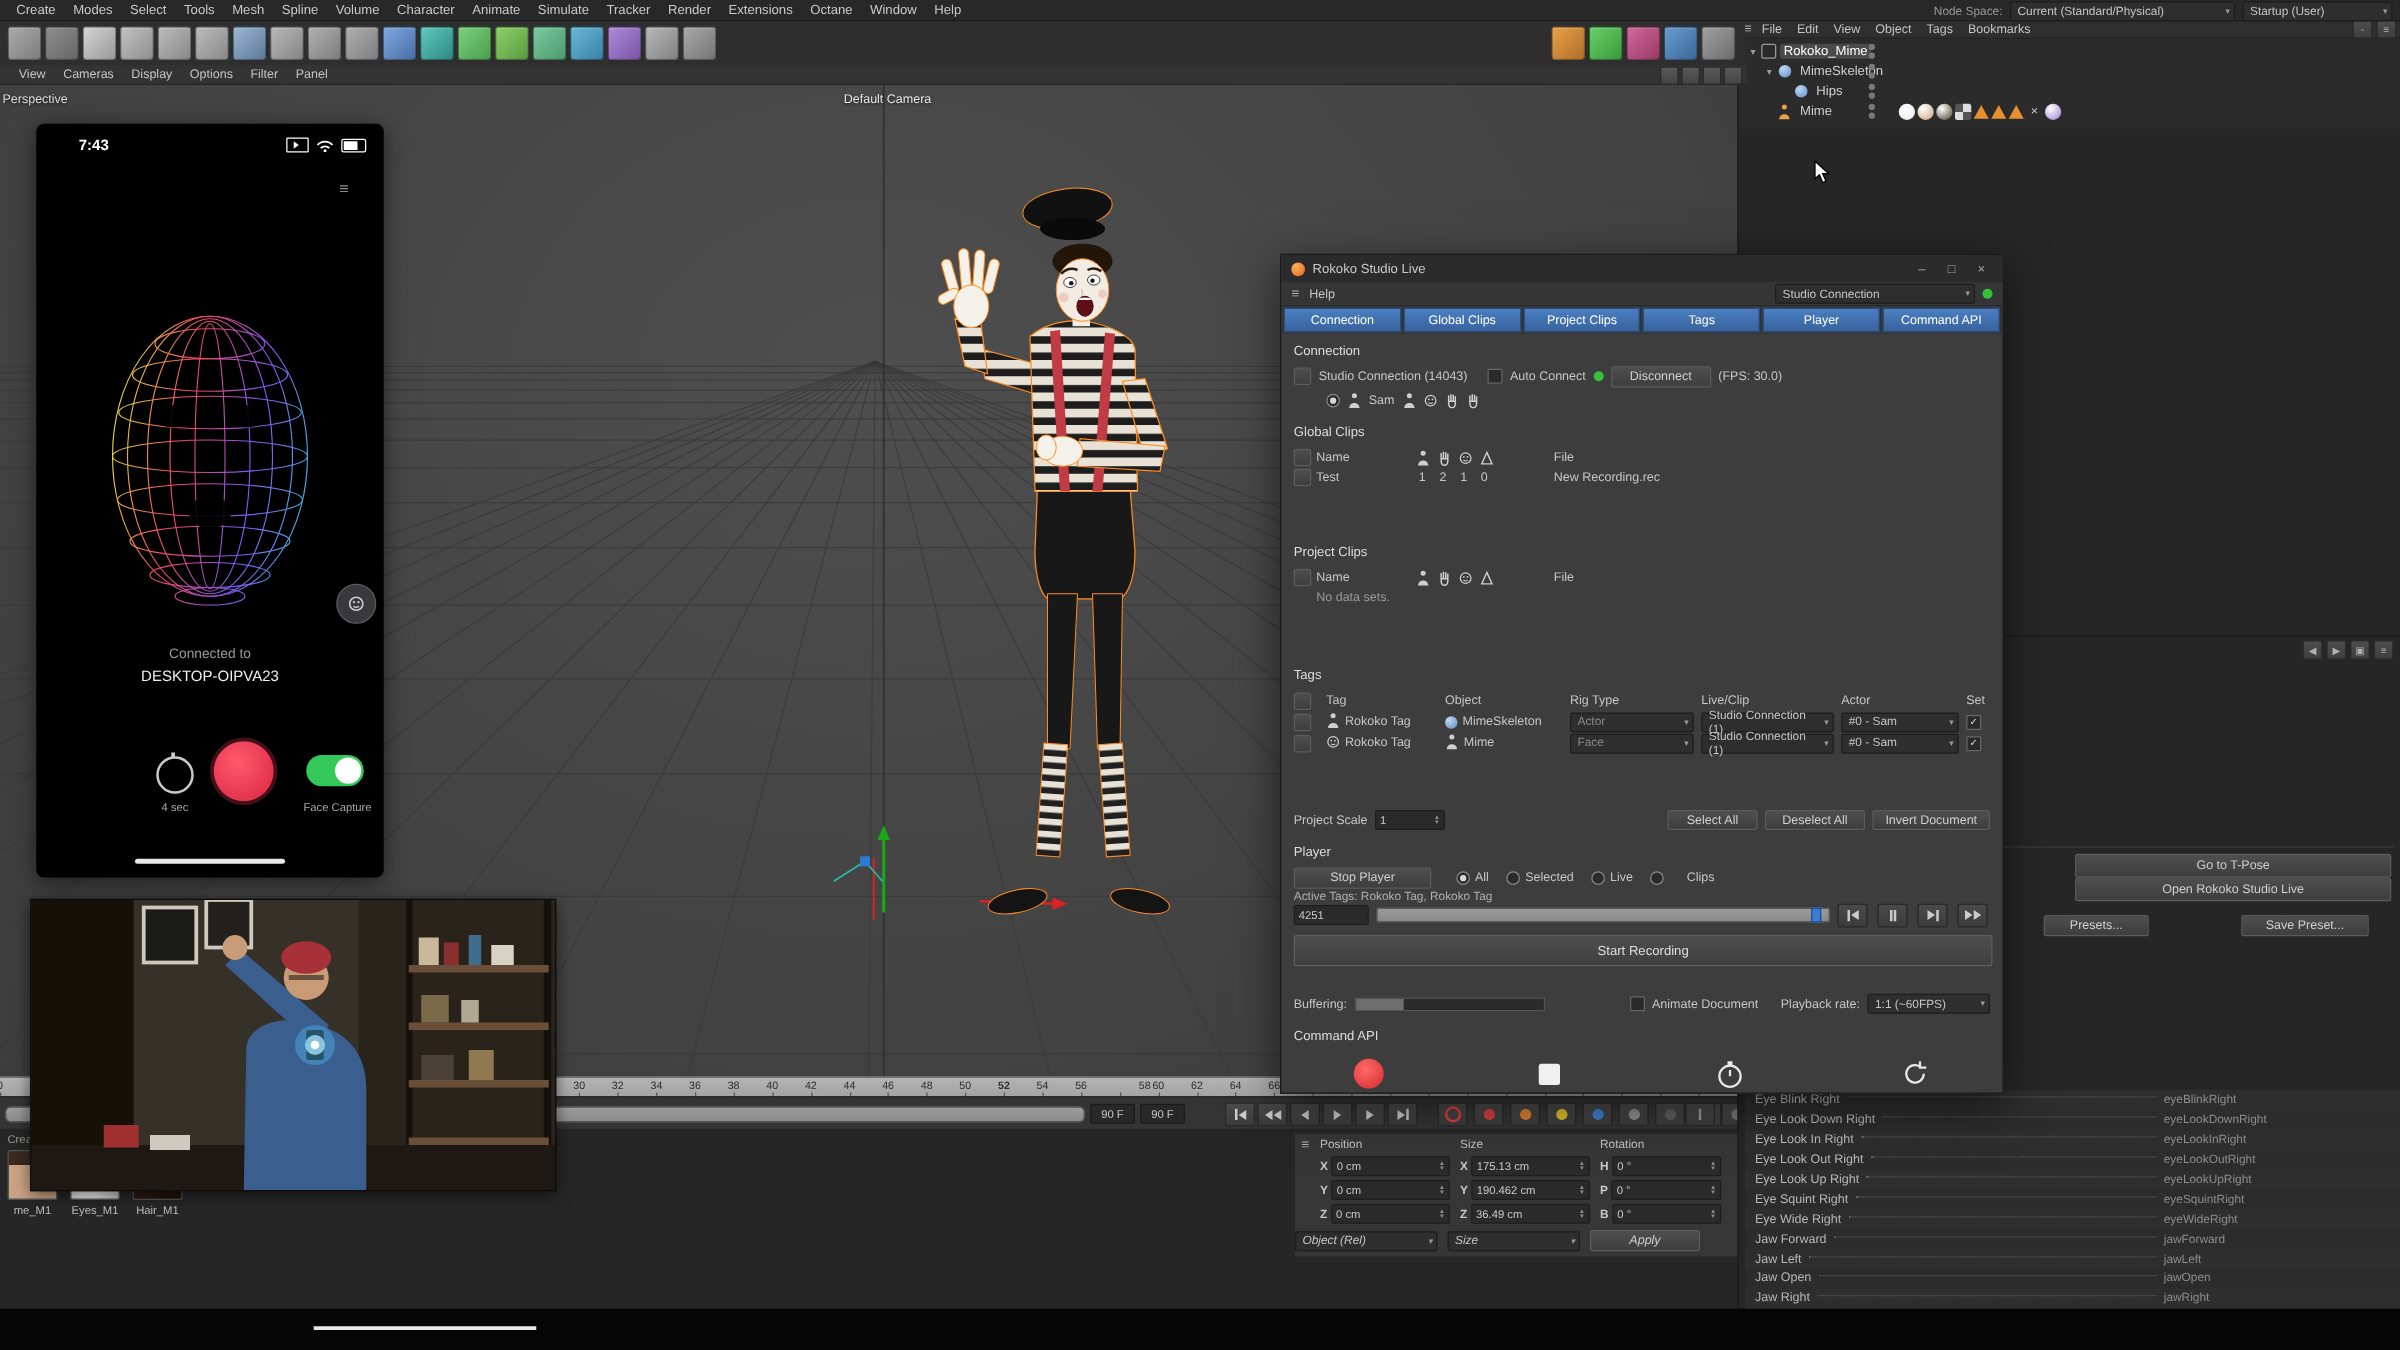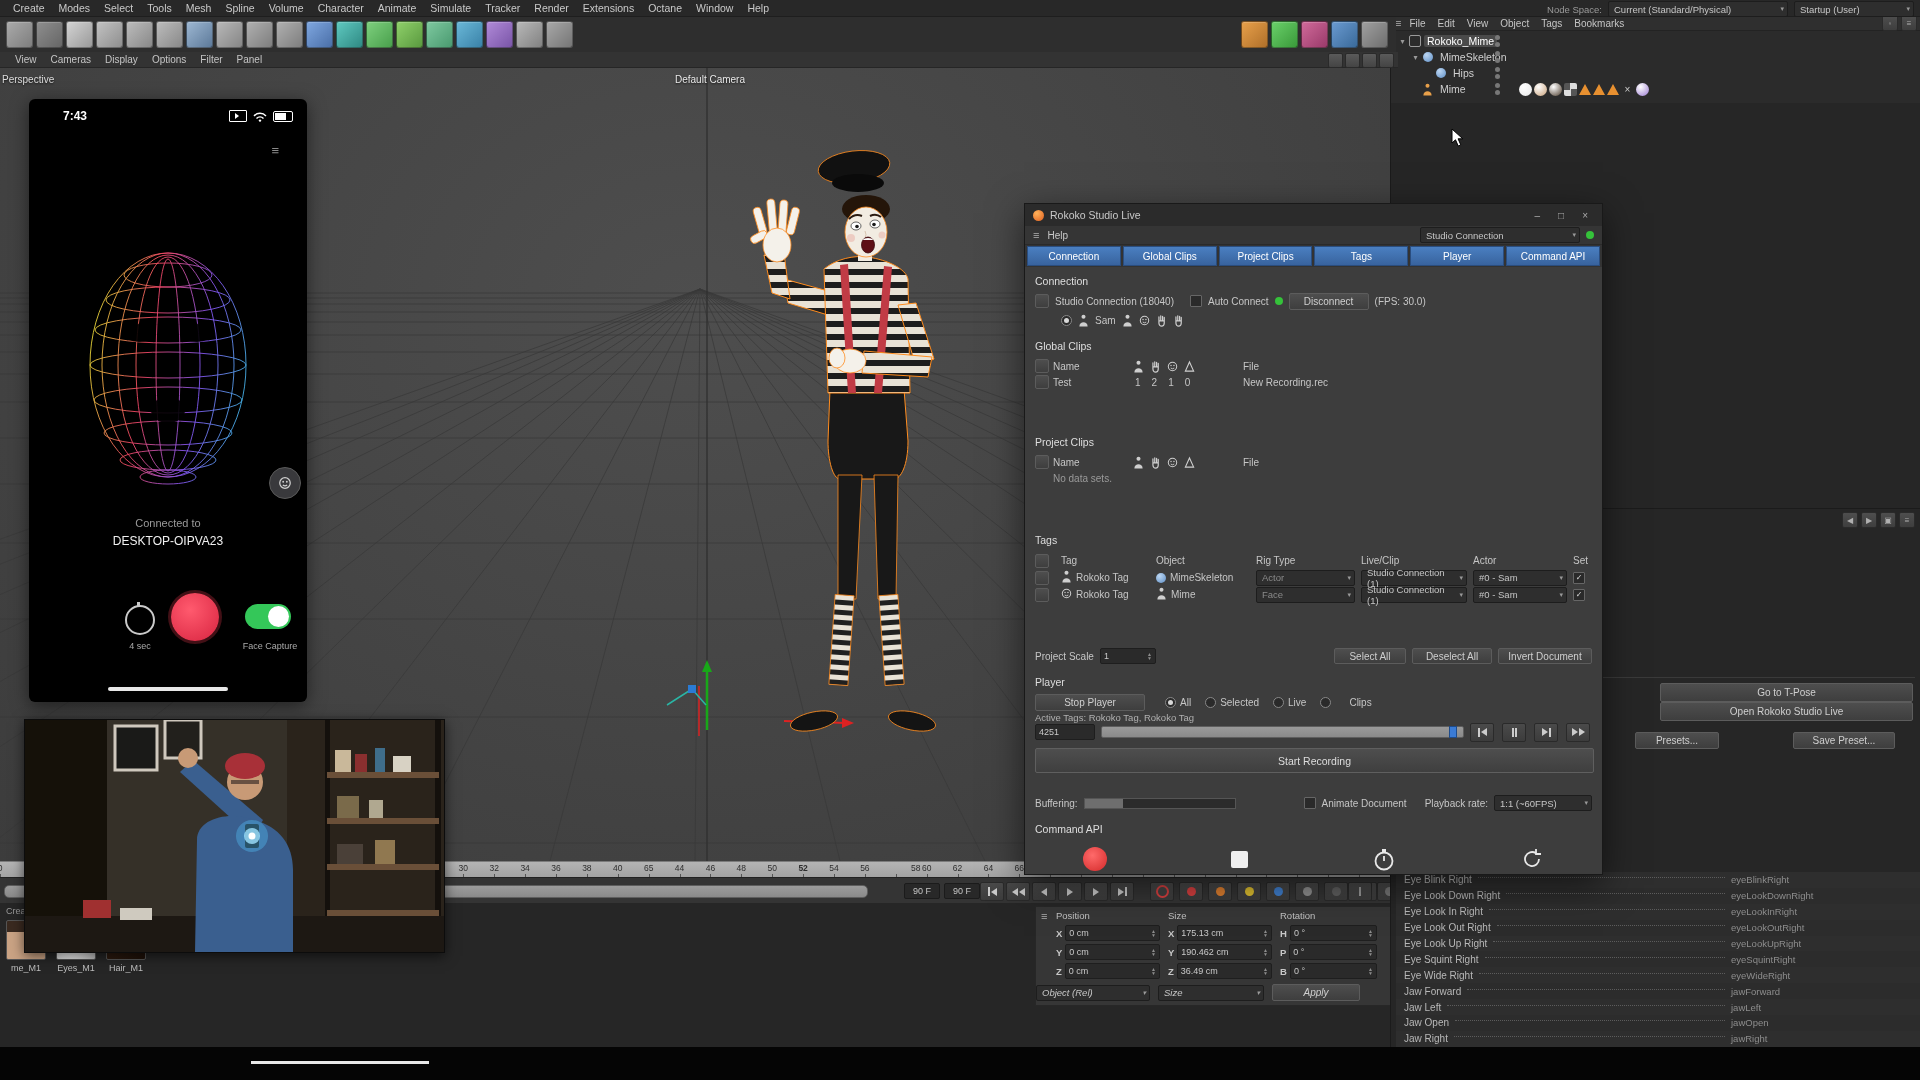--- a/index.html
+++ b/index.html
@@ -70,21 +70,21 @@
   
   .ruler{position:absolute;top:861px;left:0;width:1390px;height:16px;background:linear-gradient(#b4b4b4,#a2a2a2);
          border-top:1px solid #7c7c7c;z-index:2;}
   .tick{position:absolute;top:1px;transform:translateX(-50%);font-size:8.5px;color:#2e2e2e;}
   .tickline{position:absolute;bottom:0;width:1px;height:4px;background:#555;}
   .transport{position:absolute;top:877px;left:0;width:1390px;height:25px;background:#343434;
              border-top:1px solid #222;display:flex;align-items:center;z-index:2;}
   .tl-scroll{position:absolute;left:4px;top:7px;width:862px;height:11px;border-radius:5px;
              background:linear-gradient(#9c9c9c,#8a8a8a);border:1px solid #5e5e5e;}
   .framefield{position:absolute;top:5px;width:34px;height:14px;background:#282828;border:1px solid #1b1b1b;
-              border-radius:2px;color:#c6c6c6;font-size:9px;display:flex;align-items:center;justify-content:center;margin-left:32px;}
+              border-radius:2px;color:#c6c6c6;font-size:9px;display:flex;align-items:center;justify-content:center;}
   .tbtn{width:22px;height:17px;background:linear-gradient(#4a4a4a,#3c3c3c);border:1px solid #2a2a2a;border-radius:2px;
         display:inline-flex;align-items:center;justify-content:center;gap:1px;margin-right:2px;}
   .tri-r{width:0;height:0;border-left:6px solid #ccc;border-top:4px solid transparent;border-bottom:4px solid transparent;}
   .tri-l{width:0;height:0;border-right:6px solid #ccc;border-top:4px solid transparent;border-bottom:4px solid transparent;}
   .bar-v{width:2px;height:9px;background:#ccc;}
   .kdot{width:9px;height:9px;border-radius:50%;}
   .transport-keys{position:absolute;left:1150px;top:4px;display:flex;gap:3px;}
   .transport-main{position:absolute;left:980px;top:4px;display:flex;}
   .transport-end{position:absolute;left:1348px;top:4px;display:flex;gap:3px;}
 
@@ -553,21 +553,21 @@
       <span class="tick" style="left: 35.5556%;">32</span>
       <span class="tickline" style="left: 35.5556%;"></span>
       <span class="tick" style="left: 37.7778%;">34</span>
       <span class="tickline" style="left: 37.7778%;"></span>
       <span class="tick" style="left: 40%;">36</span>
       <span class="tickline" style="left: 40%;"></span>
       <span class="tick" style="left: 42.2222%;">38</span>
       <span class="tickline" style="left: 42.2222%;"></span>
       <span class="tick" style="left: 44.4444%;">40</span>
       <span class="tickline" style="left: 44.4444%;"></span>
-      <span class="tick" style="left: 46.6667%;">65</span>
+      <span class="tick" style="left: 46.6667%;">42</span>
       <span class="tickline" style="left: 46.6667%;"></span>
       <span class="tick" style="left: 48.8889%;">44</span>
       <span class="tickline" style="left: 48.8889%;"></span>
       <span class="tick" style="left: 51.1111%;">46</span>
       <span class="tickline" style="left: 51.1111%;"></span>
       <span class="tick" style="left: 53.3333%;">48</span>
       <span class="tickline" style="left: 53.3333%;"></span>
       <span class="tick" style="left: 55.5556%;">50</span>
       <span class="tickline" style="left: 55.5556%;"></span>
       <span class="tick" style="left: 57.7778%; font-weight: bold;">52</span>
@@ -954,21 +954,21 @@
         <div class="rk-tab">Tags</div>
         <div class="rk-tab">Player</div>
         <div class="rk-tab">Command API</div>
       </div>
 
     <div class="rk-body">
 
       <div class="rk-h">Connection</div>
       <div class="rk-row">
         <span class="sqbtn"></span>
-        <span>Studio Connection (18040)</span>
+        <span>Studio Connection (14043)</span>
         <span class="chk" style="margin-left:10px"></span>
         <span>Auto Connect</span>
         <span class="gdot"></span>
         <span class="btn" style="width:78px;height:15px">Disconnect</span>
         <span>(FPS: 30.0)</span>
       </div>
       <div class="rk-row" style="padding-left:26px;margin-top:3px">
         <span class="radio on"></span>
         <svg class="mini">
             <use href="#sym-body"></use>

